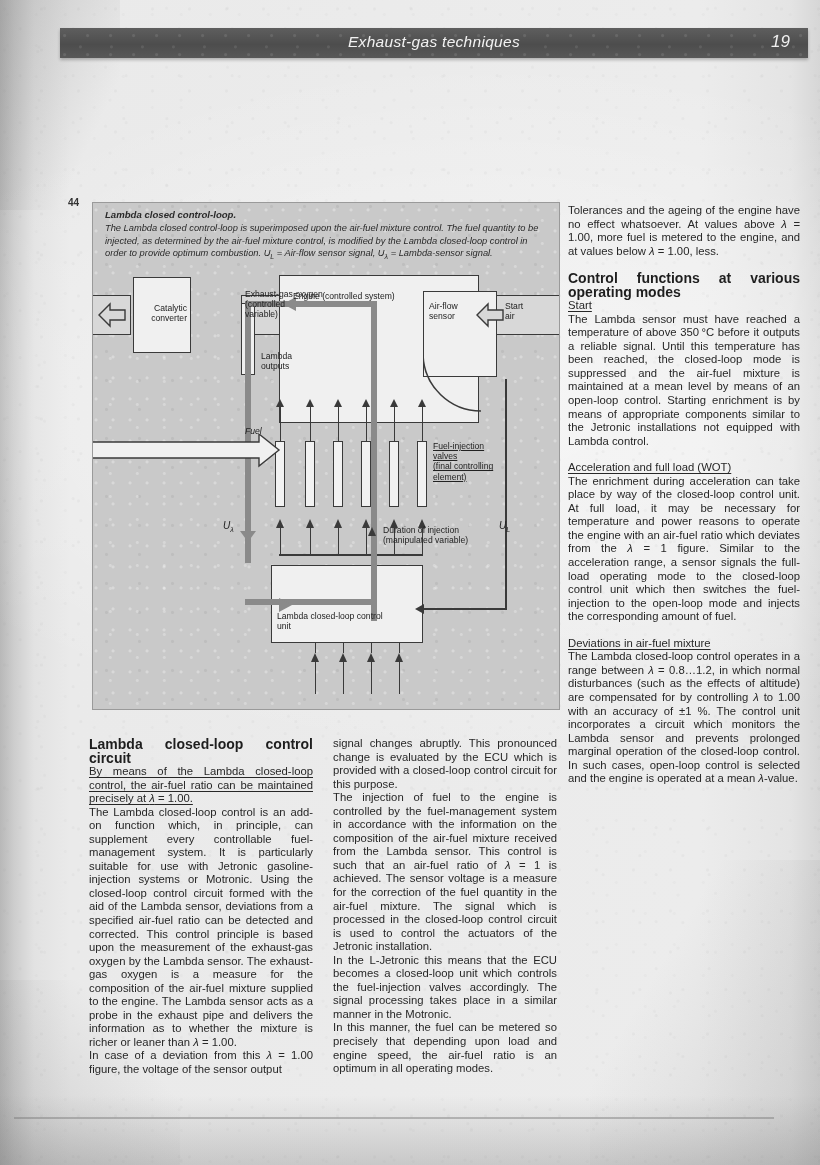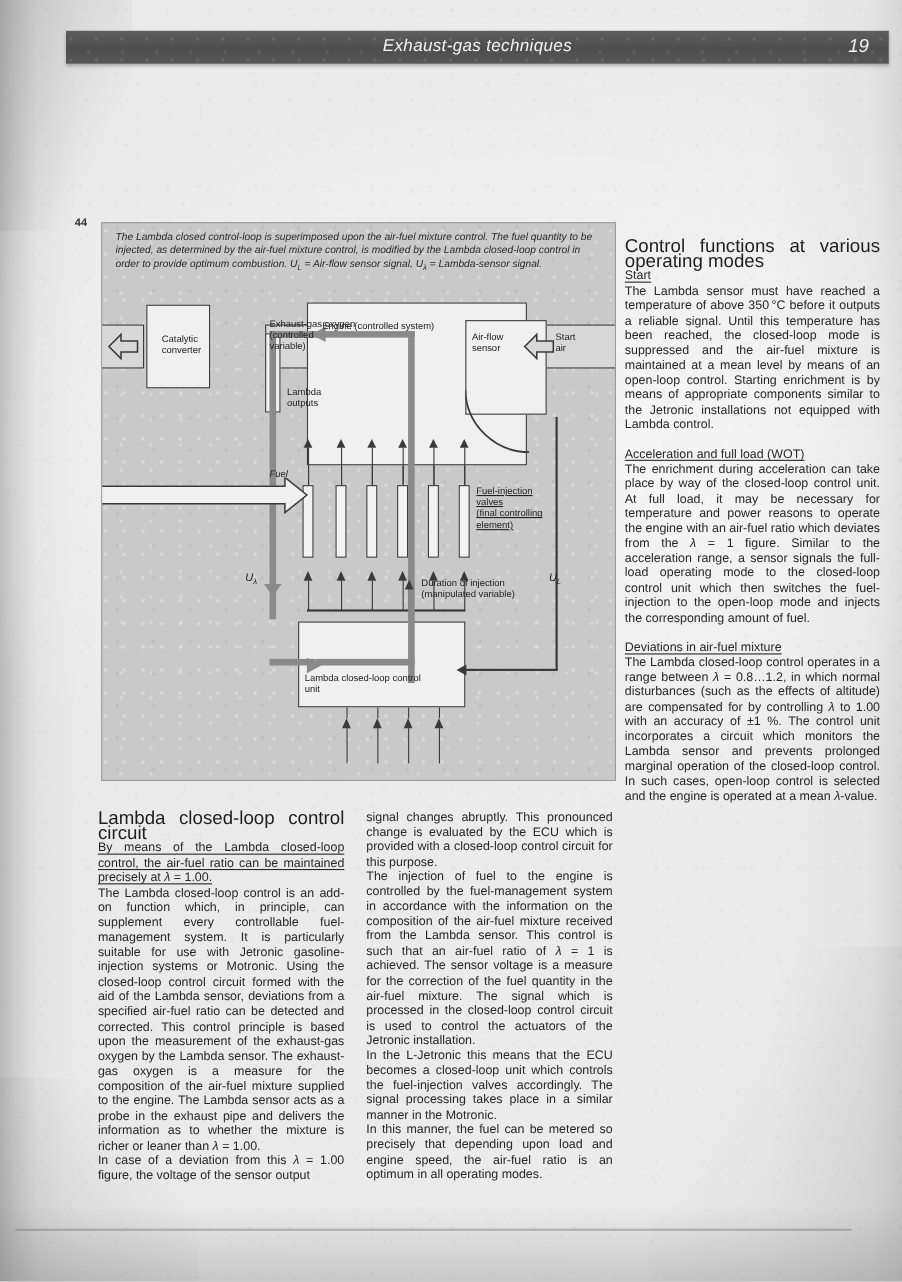--- a/index.html
+++ b/index.html
@@ -227,23 +227,23 @@
     position:absolute;
     font-size: 11.3px;
     line-height: 13.55px;
     color:#272727;
     text-align: justify;
   }
   .col p { margin:0; }
   .col p.tight { text-align: justify; text-align-last: left; }
   h3.sub {
     margin:0 0 0 0;
-    font-size: 17px;
+    font-size: 14px;
     line-height: 14px;
-    font-weight: 400;
+    font-weight: 700;
     color:#1e1e1e;
   }
   .uline { text-decoration: underline; text-underline-offset: 2px; }
   .gap { height: 13px; }
   .lam { font-style: italic; }
 </style>
 </head>
 <body>
 
 <div id="page">
@@ -256,33 +256,34 @@
   <div class="header-bar">
     <div class="header-title">Exhaust-gas techniques</div>
     <div class="header-page">19</div>
   </div>
 
   <div class="fig-number">44</div>
 
   <div class="figure">
 
     <div class="fig-caption">
+      <span class="ttl">Lambda closed control-loop.</span>
       <span>The Lambda closed control-loop is superimposed upon the air-fuel mixture control. The fuel quantity to be injected, as determined by the air-fuel mixture control, is modified by the Lambda closed-loop control in order to provide optimum combustion. U<sub>L</sub> = Air-flow sensor signal, U<sub>λ</sub> = Lambda-sensor signal.</span>
     </div>
 
     <div class="band" style="left:-2px; top:92px; width:40px; height:40px;"></div>
     <div class="band" style="left:148px; top:92px; width:132px; height:40px;"></div>
     <div class="band" style="left:386px; top:92px; width:84px; height:40px;"></div>
 
     <svg style="position:absolute;left:4px;top:96px;z-index:7;" width="30" height="32" viewBox="0 0 30 32">
       <polygon points="2,16 13,5 13,11 28,11 28,21 13,21 13,27" fill="#d8d8d8" stroke="#3a3a3a" stroke-width="1.4"></polygon>
     </svg>
 
     <div class="box" style="left:40px; top:74px; width:58px; height:76px;"></div>
-    <div class="lbl" style="left:54px; top:100px; width:54px;">Catalytic
+    <div class="lbl" style="left:40px; top:100px; width:54px;text-align:right;">Catalytic
 converter</div>
 
     <div class="lbl" style="left:152px; top:86px; width:110px;">Exhaust-gas oxygen
 (controlled
 variable)</div>
 
     <div class="box" style="left:148px; top:100px; width:14px; height:72px;"></div>
     <div class="lbl" style="left:168px; top:148px; width:60px;">Lambda
 outputs</div>
 
@@ -388,20 +389,21 @@
     <div class="ln" style="left:249.5px; top:459px; width:1.6px; height:32px;"></div>
     <div class="ln" style="left:277.5px; top:459px; width:1.6px; height:32px;"></div>
     <div class="ln" style="left:305.5px; top:459px; width:1.6px; height:32px;"></div>
     <div class="ln" style="left:221.5px; top:440px; width:1.6px; height:10px;"></div>
     <div class="ln" style="left:249.5px; top:440px; width:1.6px; height:10px;"></div>
     <div class="ln" style="left:277.5px; top:440px; width:1.6px; height:10px;"></div>
     <div class="ln" style="left:305.5px; top:440px; width:1.6px; height:10px;"></div>
   </div>
 
   <div class="col" style="left:568px; top:204px; width:232px;">
+    <p>Tolerances and the ageing of the engine have no effect whatsoever. At values above <span class="lam">λ</span> = 1.00, more fuel is metered to the engine, and at values below <span class="lam">λ</span> = 1.00, less.</p>
     <div class="gap"></div>
     <h3 class="sub">Control functions at various operating modes</h3>
     <p class="uline">Start</p>
     <p>The Lambda sensor must have reached a temperature of above 350 °C before it outputs a reliable signal. Until this temperature has been reached, the closed-loop mode is suppressed and the air-fuel mixture is maintained at a mean level by means of an open-loop control. Starting enrichment is by means of appropriate components similar to the Jetronic installations not equipped with Lambda control.</p>
     <div class="gap"></div>
     <p class="uline">Acceleration and full load (WOT)</p>
     <p>The enrichment during acceleration can take place by way of the closed-loop control unit. At full load, it may be necessary for temperature and power reasons to operate the engine with an air-fuel ratio which deviates from the <span class="lam">λ</span> = 1 figure. Similar to the acceleration range, a sensor signals the full-load operating mode to the closed-loop control unit which then switches the fuel-injection to the open-loop mode and injects the corresponding amount of fuel.</p>
     <div class="gap"></div>
     <p class="uline">Deviations in air-fuel mixture</p>
     <p>The Lambda closed-loop control operates in a range between <span class="lam">λ</span> = 0.8…1.2, in which normal disturbances (such as the effects of altitude) are compensated for by controlling <span class="lam">λ</span> to 1.00 with an accuracy of ±1 %. The control unit incorporates a circuit which monitors the Lambda sensor and prevents prolonged marginal operation of the closed-loop control. In such cases, open-loop control is selected and the engine is operated at a mean <span class="lam">λ</span>-value.</p>

